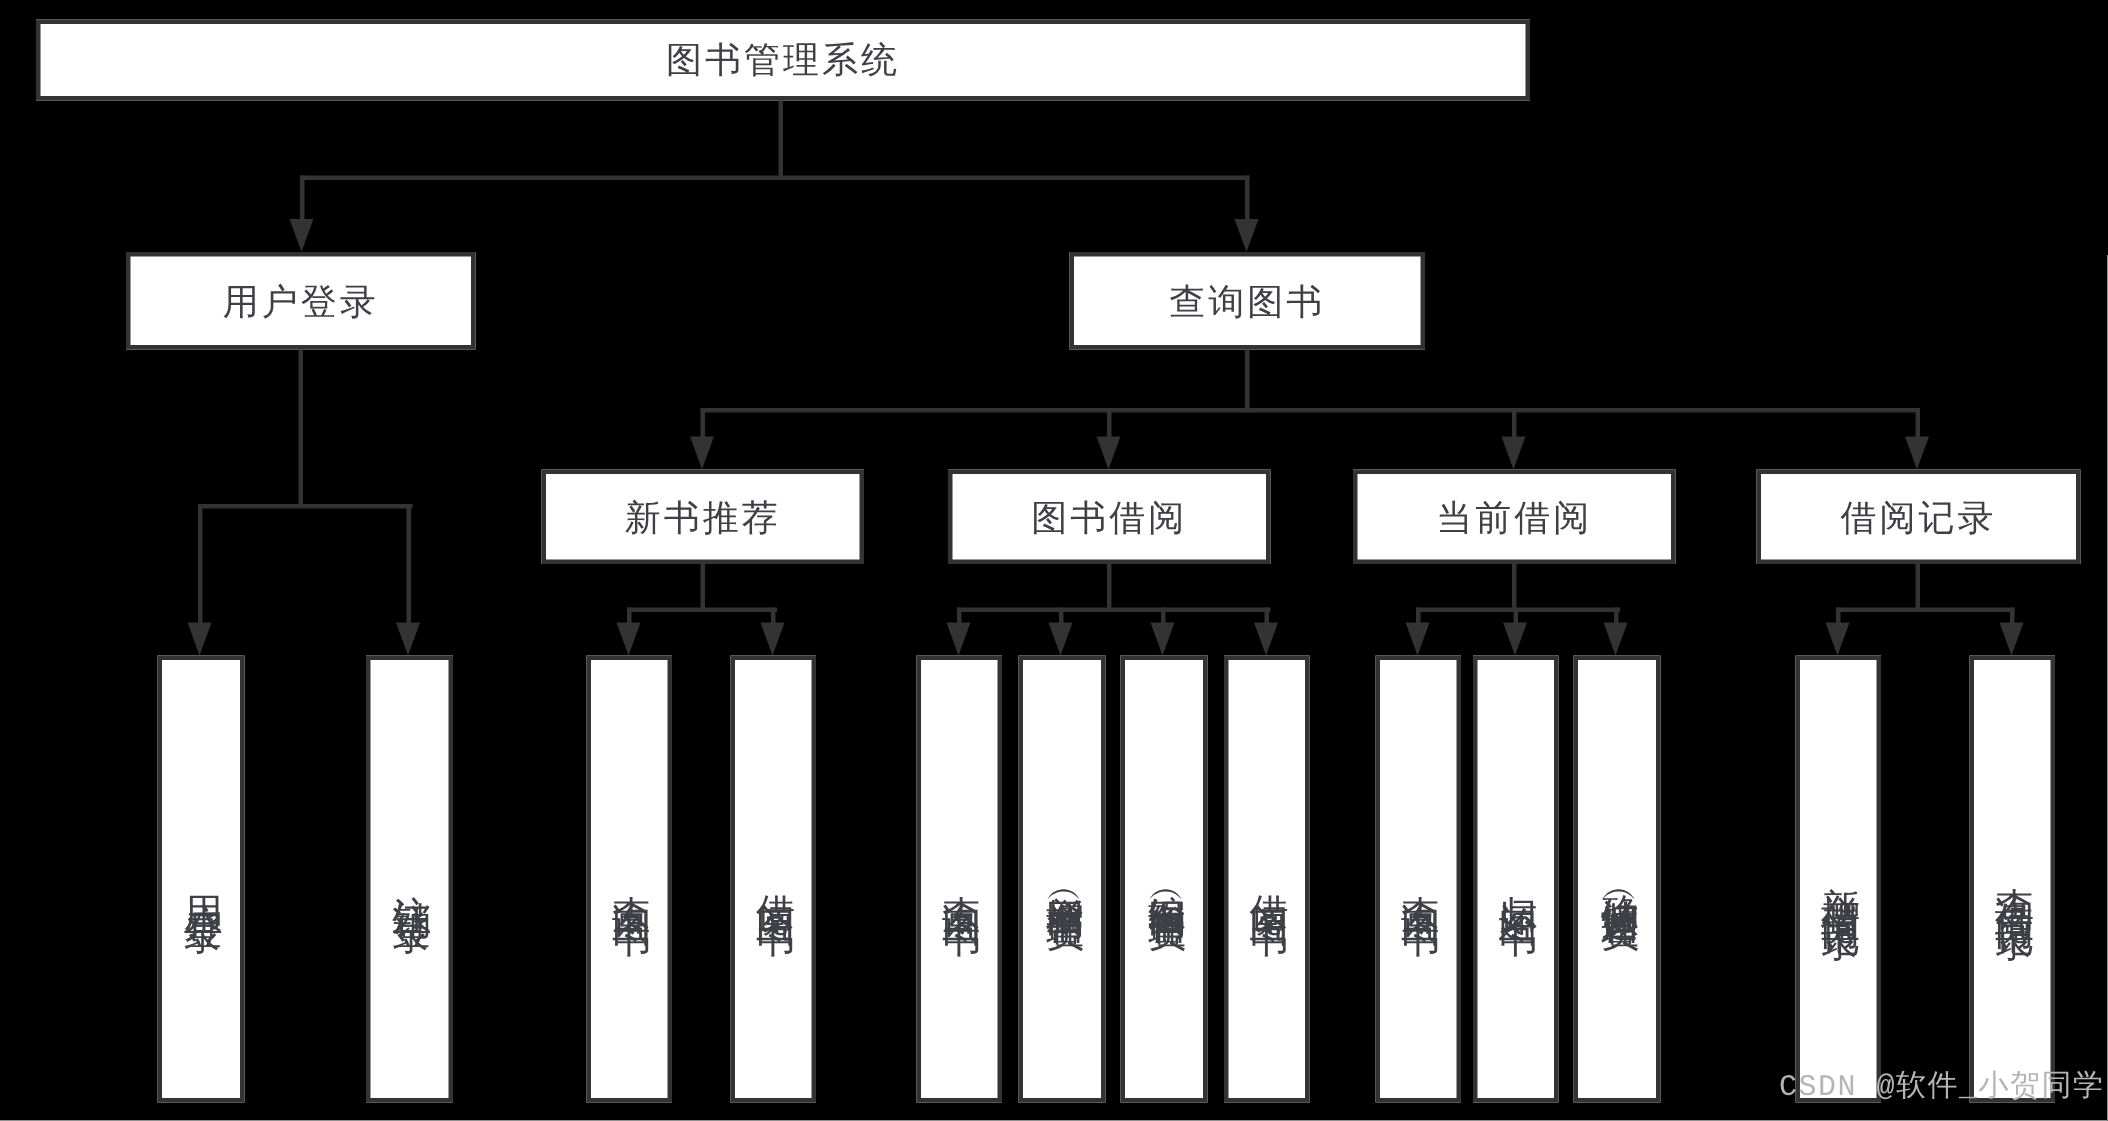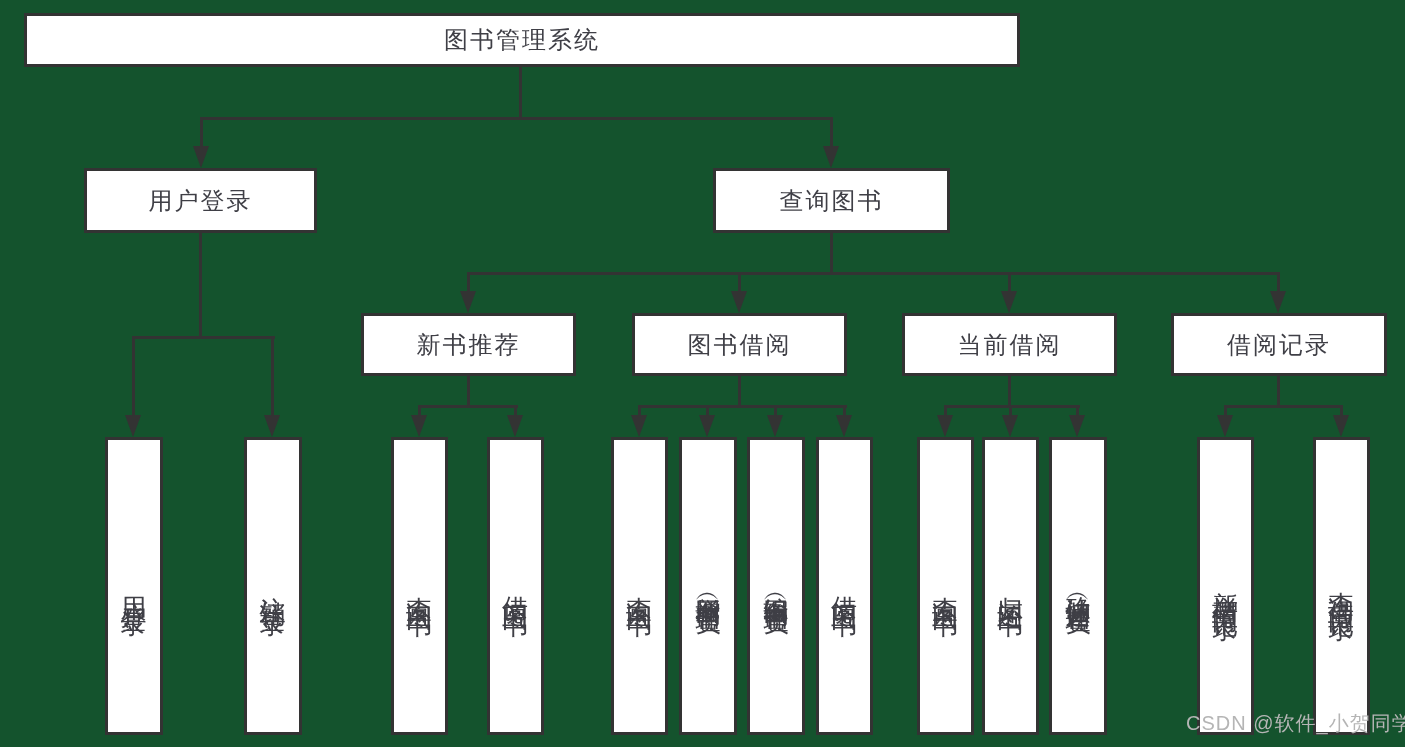--- a/index.html
+++ b/index.html
@@ -1,18 +1,18 @@
 <!DOCTYPE html>
 <html><head>
 <meta charset="utf-8">
 <style>
   html,body{margin:0;padding:0;background:#ffffff;}
   .canvas{
-    position:relative;width:1405px;height:747px;background:#14532d;overflow:hidden;
-    font-family:Liberation Sans, sans-serif;color:#3f3f46;
+    position:relative;width:1405px;height:747px;background:#000000;overflow:hidden;
+    font-family:Liberation Mono, monospace;color:#3f3f46;
   }
   .box{
     position:absolute;box-sizing:border-box;background:#ffffff;
     border:3px solid #333333;display:flex;align-items:center;justify-content:center;
   }
   .lbl{font-size:24px;letter-spacing:2px;color:#3f3f46;white-space:nowrap;}
   .vbox{z-index:3;}
   .vlbl{
     writing-mode:vertical-rl;text-orientation:mixed;
     font-size:26px;letter-spacing:5px;color:#3f3f46;line-height:1;

